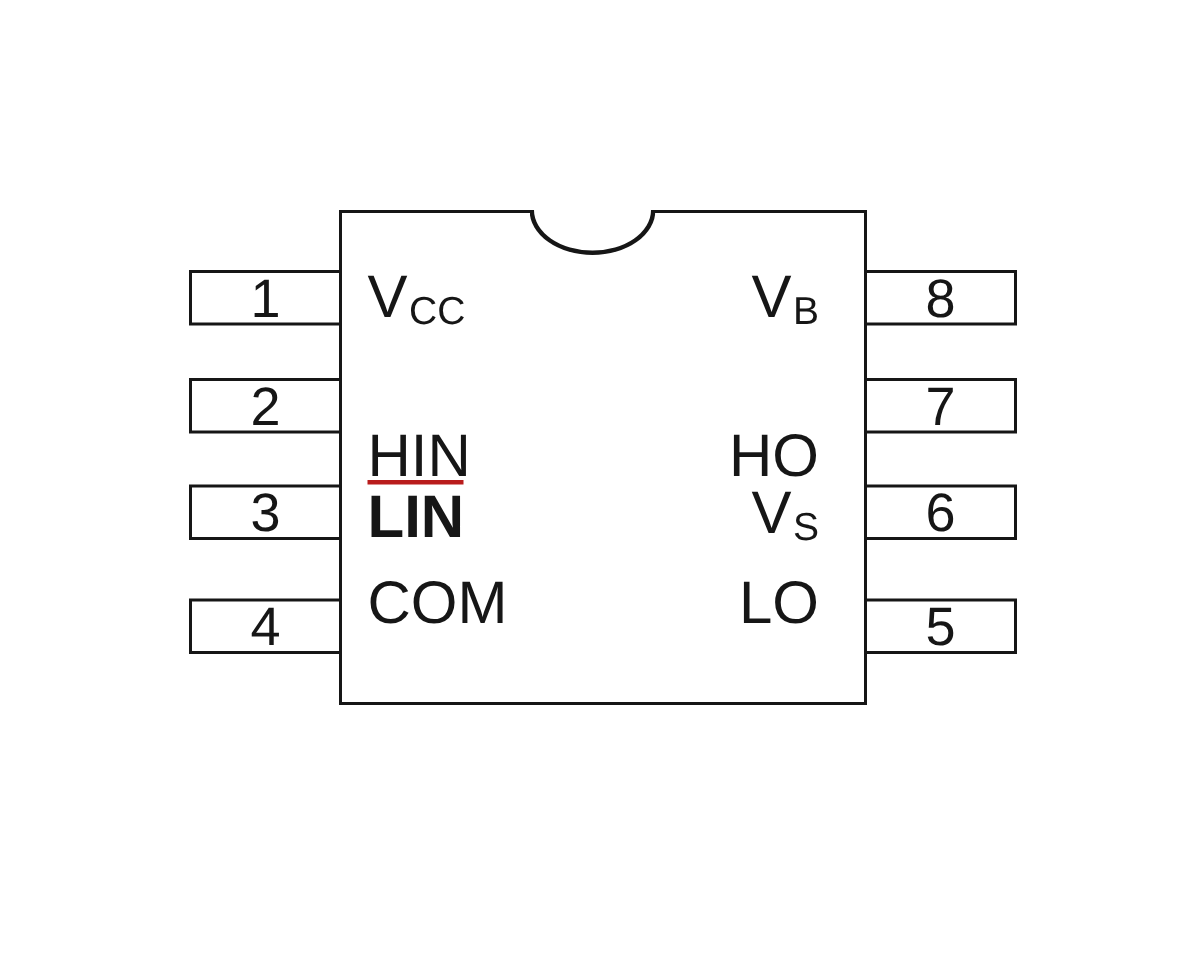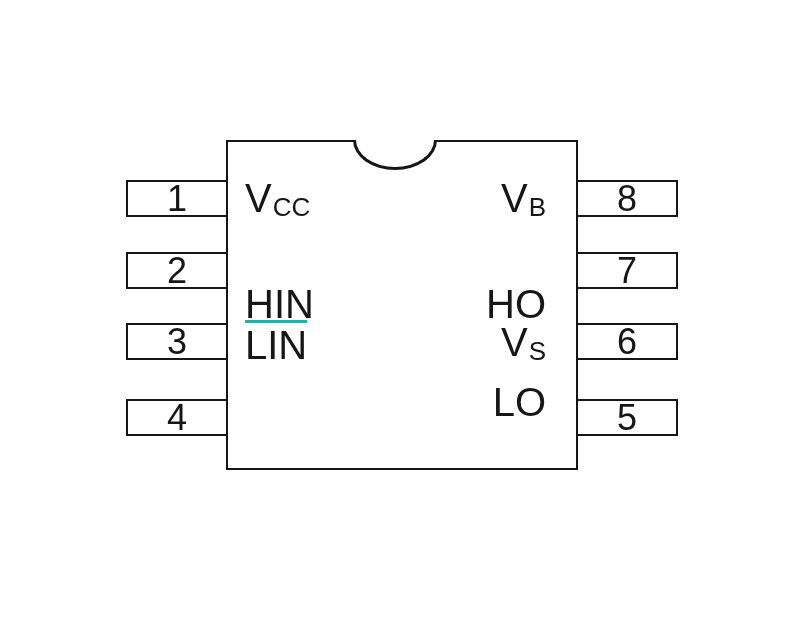--- a/index.html
+++ b/index.html
@@ -80,22 +80,23 @@
   .tr3 { top: 238px; }
   .sub {
     font-size: 26px;
     position: relative;
     top: 9px;
     margin-left: 1px;
     text-align: center;
   }
   .sub:empty { display: none; }
   .main.overline {
-    border-top: 3px solid #14b8a6;
+    border-top: 3px solid #b91c1c;
     padding-top: 2px;
+    font-weight: bold;
   }
 </style>
 </head>
 <body>
 
 <div class="canvas">
 
   <div class="lead left lr0">
     <span class="pin-num">1</span>
   </div>
@@ -128,20 +129,23 @@
     <div class="label left tr0">
       <span class="main">V</span>
         <span class="sub">CC</span>
     </div>
     <div class="label left tr1">
       <span class="main">HIN</span>
     </div>
     <div class="label left tr2">
       <span class="main overline">LIN</span>
     </div>
+    <div class="label left tr3">
+      <span class="main">COM</span>
+    </div>
 
     <div class="label right tr0">
       <span class="main">V</span>
         <span class="sub">B</span>
     </div>
     <div class="label right tr1">
       <span class="main">HO</span>
     </div>
     <div class="label right tr2">
       <span class="main">V</span>

